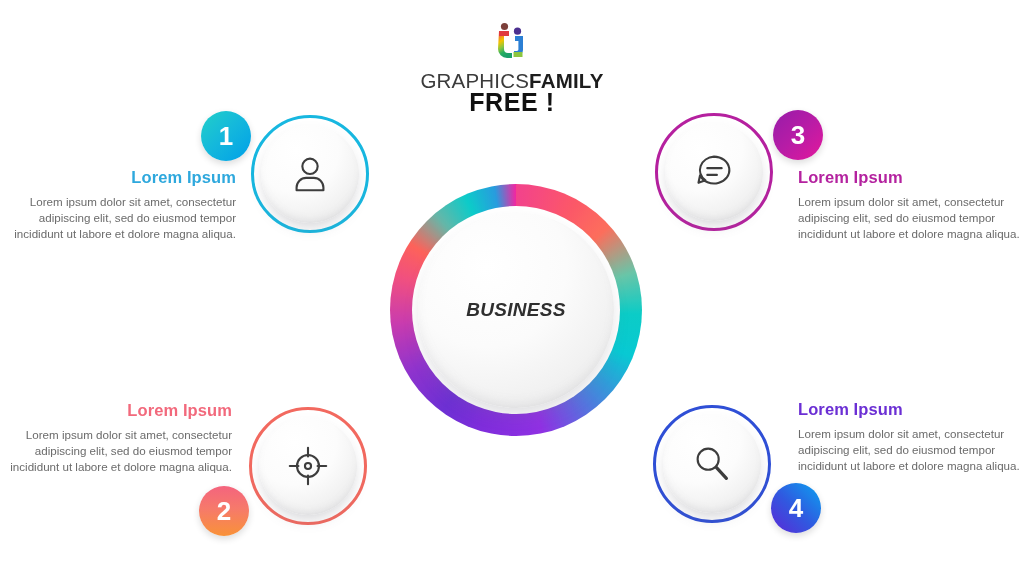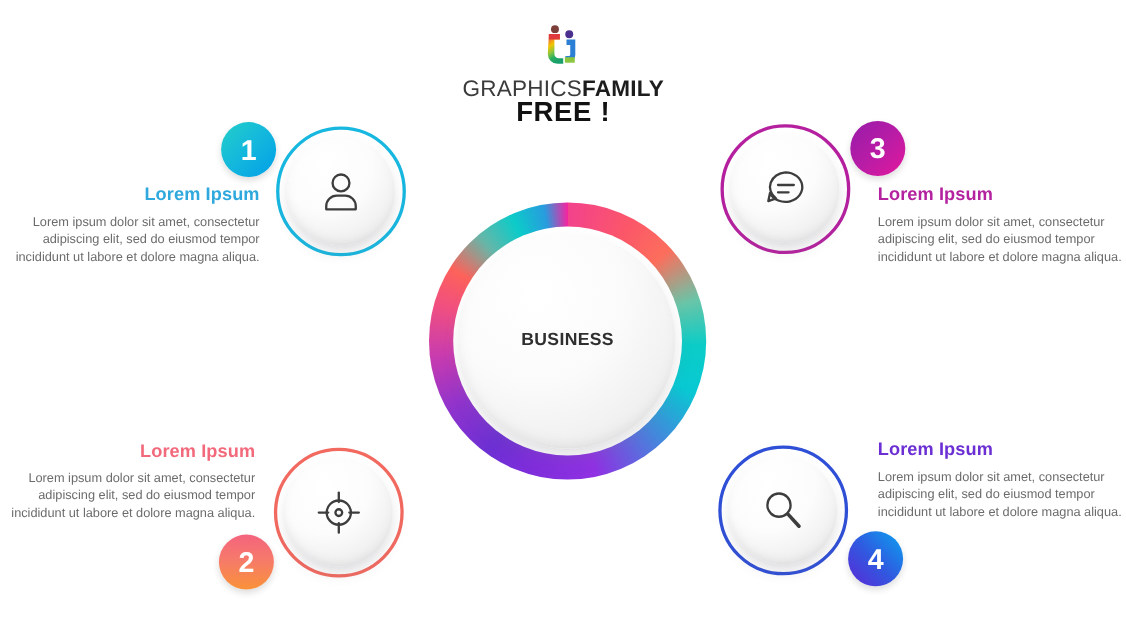--- a/index.html
+++ b/index.html
@@ -67,21 +67,21 @@
     position:absolute;left:28px;top:28px;right:28px;bottom:28px;
     border-radius:50%;
     background:
       radial-gradient(circle at 35% 28%, #ffffff 0%, #fbfbfb 42%, #f0f0f0 74%, #e4e4e4 100%);
     box-shadow:0 9px 18px -4px rgba(120,120,130,.28),
                inset 0 -7px 13px -6px rgba(140,140,150,.22);
     display:flex;align-items:center;justify-content:center;
   }
   .hub-title{
     text-align:center;font-weight:800;color:#2f2f2f;
-    font-size:16px;line-height:1.22;letter-spacing:.3px;
+    font-size:19px;line-height:1.22;letter-spacing:.3px;font-style:italic;
   }
 
   
   .node{position:absolute;width:118px;height:118px;}
   .node-ring{
     position:absolute;inset:0;border-radius:50%;
     border:3.2px solid var(--ring);
     box-sizing:border-box;
   }
   .node-disc{

